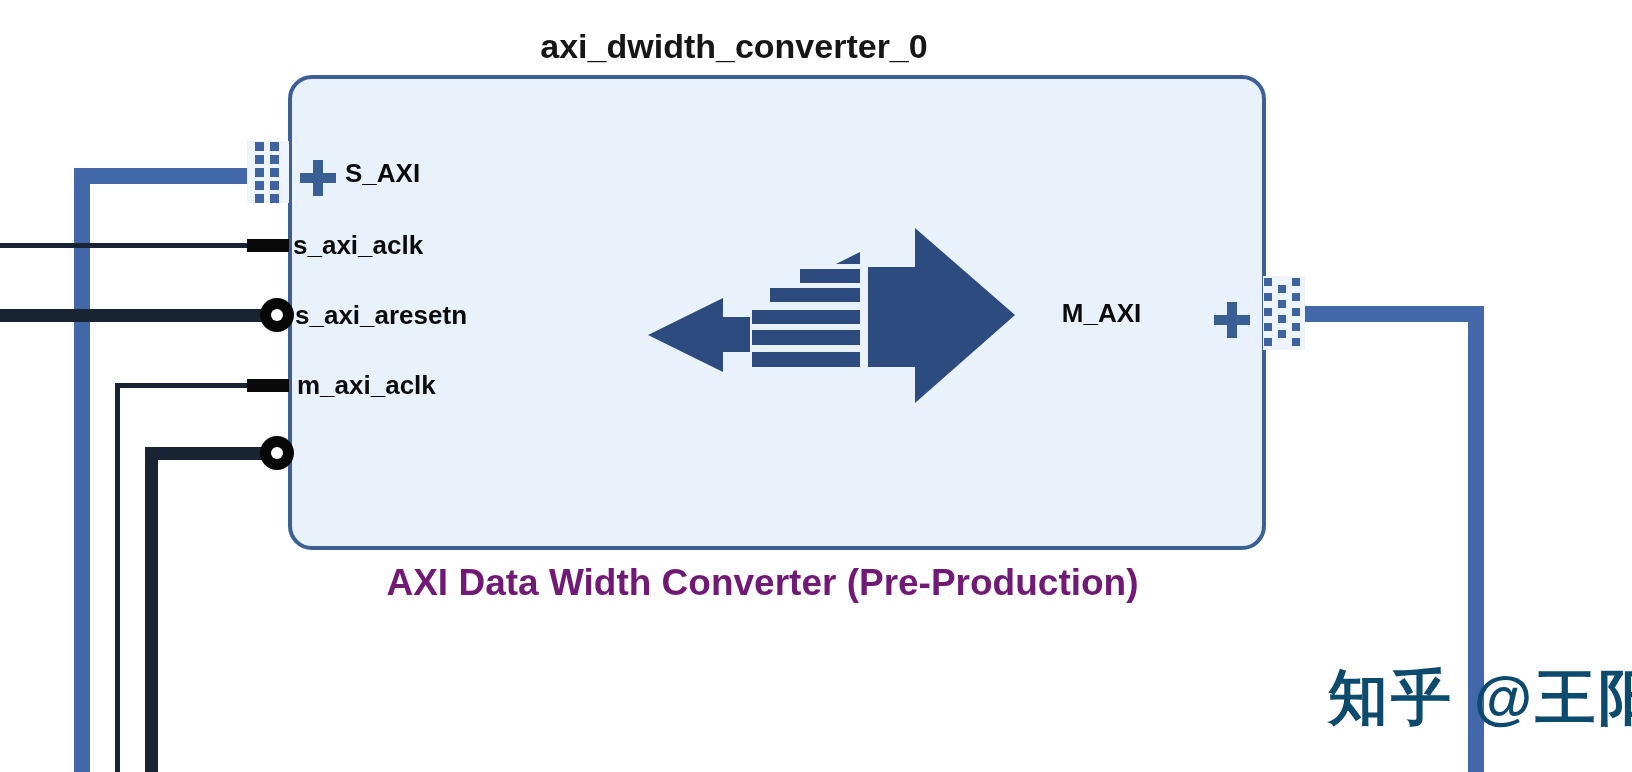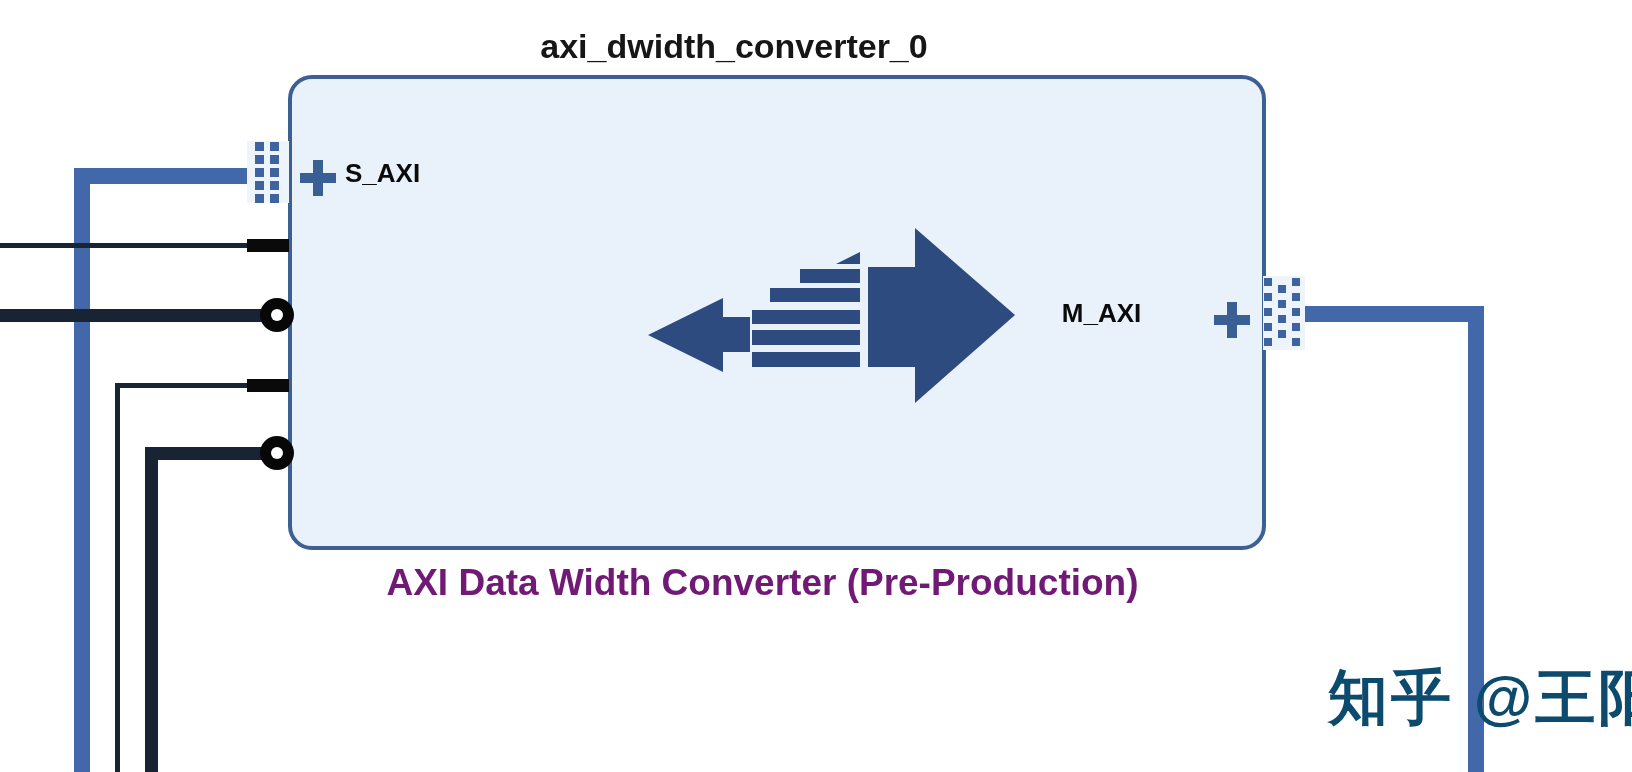--- a/index.html
+++ b/index.html
@@ -186,17 +186,20 @@
   </div>
   <div class="pin-stub" style="left:247px; top:379px;"></div>
   <div class="pin-bubble" style="left:260px; top:436px;">
     <div class="hole"></div>
   </div>
 
   <div class="plus-icon" style="left:298px;  top:158px;"></div>
   <div class="plus-icon" style="left:1212px; top:300px;"></div>
 
   <div class="port-label" style="left:345px; top:155px;">S_AXI</div>
+  <div class="port-label" style="left:293px; top:227px;">s_axi_aclk</div>
+  <div class="port-label" style="left:295px; top:297px;">s_axi_aresetn</div>
+  <div class="port-label" style="left:297px; top:367px;">m_axi_aclk</div>
   <div class="port-label right" style="left:1000px; top:295px; width:203px;">M_AXI</div>
 
   <div class="watermark">知乎 @王阳</div>
 
 </div>
 
 </body></html>

